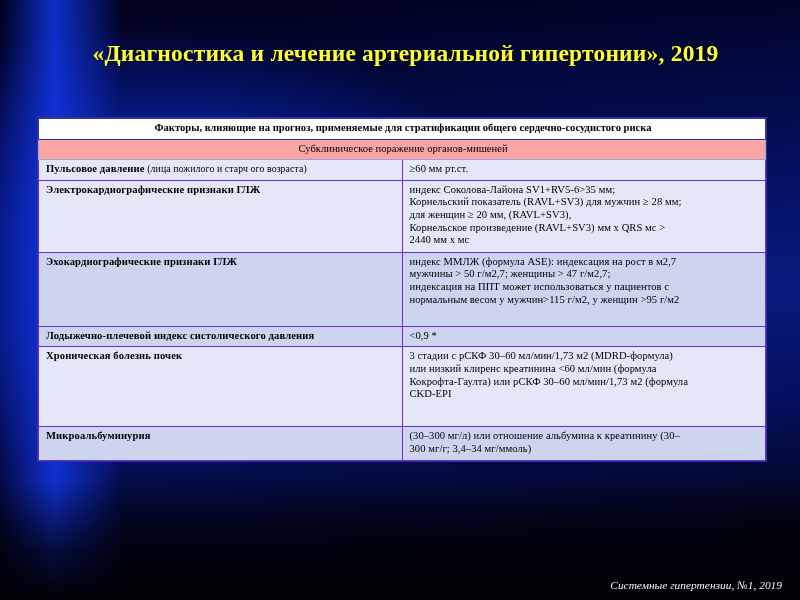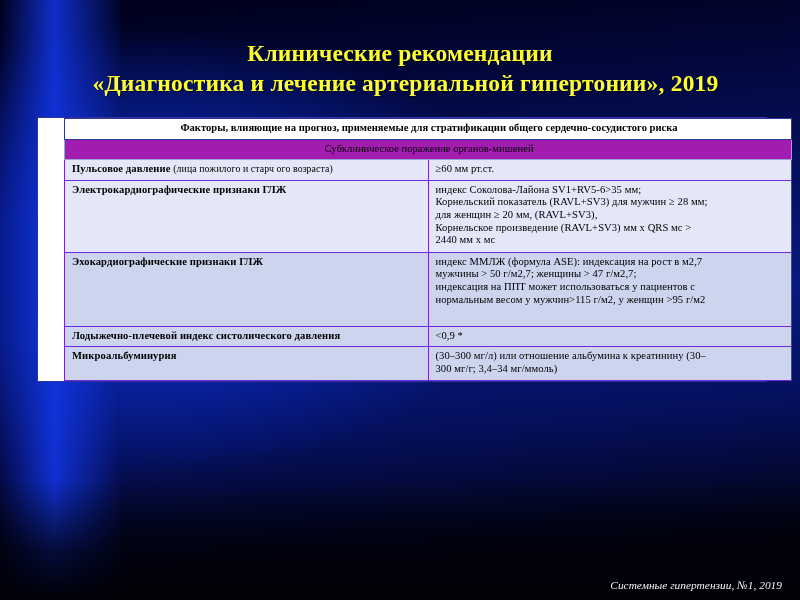--- a/index.html
+++ b/index.html
@@ -70,21 +70,20 @@
     width: 730px;
     z-index: 6;
     border: 1px solid #31349a;
     box-sizing: border-box;
     background: #ffffff;
   }
   table.grid {
     border-collapse: collapse;
     width: 100%;
     table-layout: fixed;
-    margin-left: 26px;
   }
   table.grid td {
     border: 1px solid #6d28d9;
     vertical-align: top;
     padding: 3px 5px 4px 7px;
     font-family: "Liberation Serif", "DejaVu Serif", serif;
     font-size: 10.6px;
     line-height: 12.6px;
     color: #000000;
   }
@@ -94,21 +93,21 @@
   .hdr-cell {
     background: #ffffff;
     text-align: center;
     font-weight: bold;
     font-size: 14.6px;
     line-height: 22px;
     padding: 7px 24px 8px 24px;
     border: 1px solid #31349a !important;
   }
   .sub-cell {
-    background: #a21caf;
+    background: #fca5a5;
     text-align: center;
     font-weight: normal;
     font-size: 12.6px;
     line-height: 17px;
     padding: 4px 6px 5px 6px;
     border: 1px solid #9aa2d8 !important;
   }
 
   .row-a td { background: #e3e7f7; }
   .row-b td { background: #ccd4ee; }
@@ -146,21 +145,20 @@
     z-index: 7;
     white-space: nowrap;
   }
 </style>
 </head>
 <body>
 
 <div id="slide">
 
   <div class="title-block">
-    <div class="title-line">Клинические рекомендации</div>
     <div class="title-line second">«Диагностика и лечение артериальной гипертонии», 2019</div>
   </div>
 
   <div class="table-wrap">
     <table class="grid">
       <tbody>
 
         <tr>
           <td class="hdr-cell" colspan="2">Факторы, влияющие на прогноз, применяемые для стратификации общего сердечно-сосудистого риска</td>
         </tr>
@@ -190,20 +188,27 @@
 индексация на ППТ может использоваться у пациентов с
 нормальным весом у мужчин&gt;115 г/м2, у женщин &gt;95 г/м2</td>
         </tr>
 
 
         <tr class="row-b one-line">
           <td class="col-left label">Лодыжечно-плечевой индекс систолического давления</td>
           <td class="col-right value">&lt;0,9 *</td>
         </tr>
 
+        <tr class="row-a tall-3">
+          <td class="col-left label">Хроническая болезнь почек</td>
+          <td class="col-right value" style="white-space: pre-line;">3 стадии с рСКФ 30–60 мл/мин/1,73 м2 (MDRD-формула)
+или низкий клиренс креатинина &lt;60 мл/мин (формула
+Кокрофта-Гаулта) или рСКФ 30–60 мл/мин/1,73 м2 (формула
+CKD-EPI</td>
+        </tr>
 
         <tr class="row-b tall-4">
           <td class="col-left label">Микроальбуминурия</td>
           <td class="col-right value" style="white-space: pre-line;">(30–300 мг/л) или отношение альбумина к креатинину (30–
 300 мг/г; 3,4–34 мг/ммоль)</td>
         </tr>
 
 
       </tbody>
     </table>

